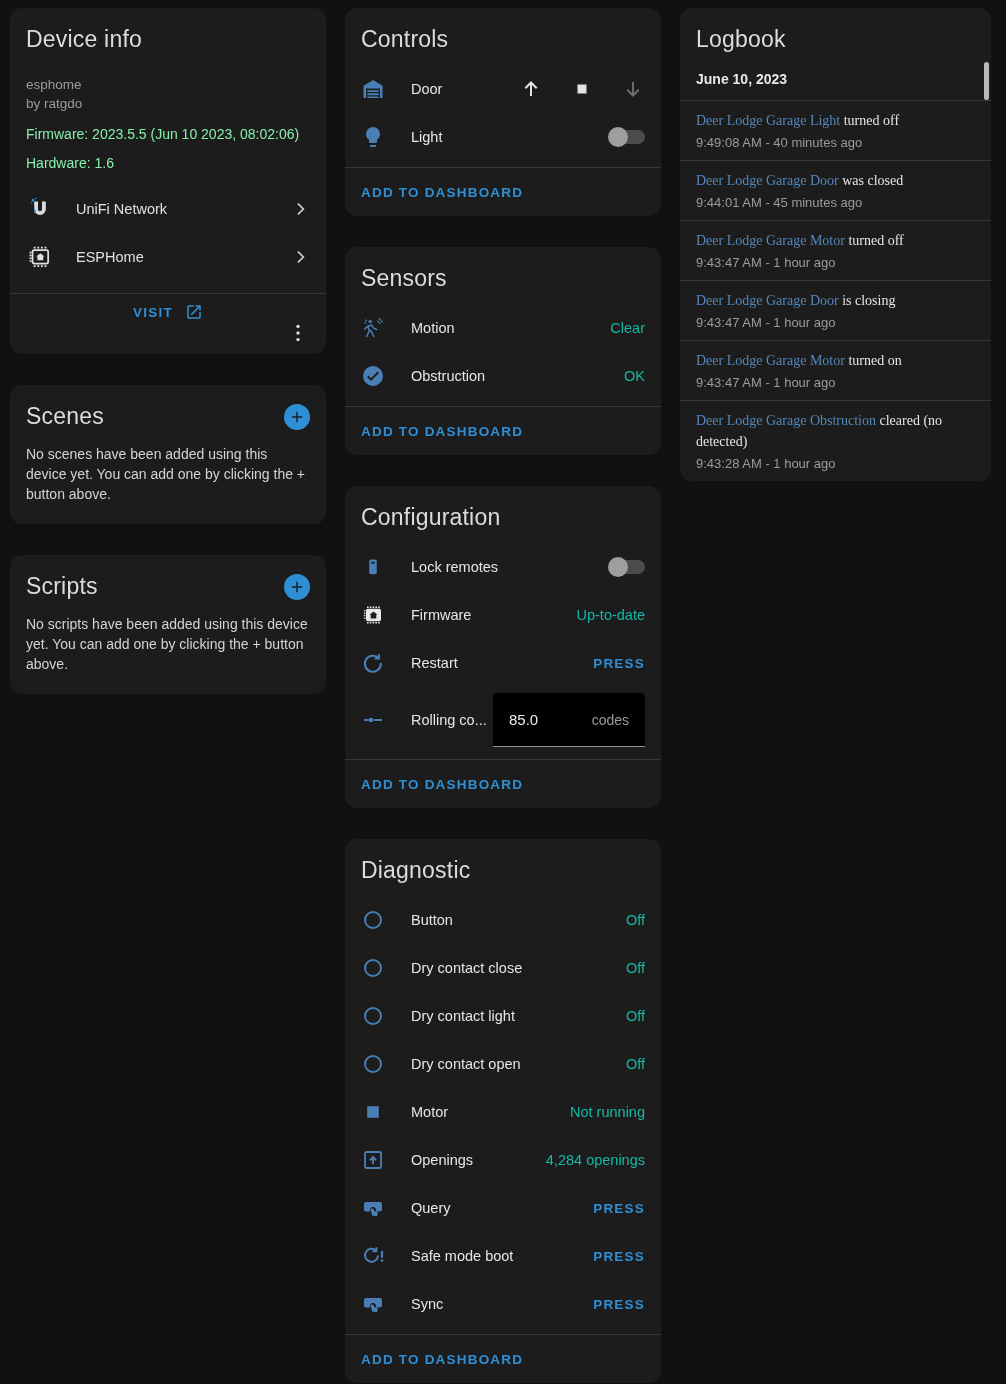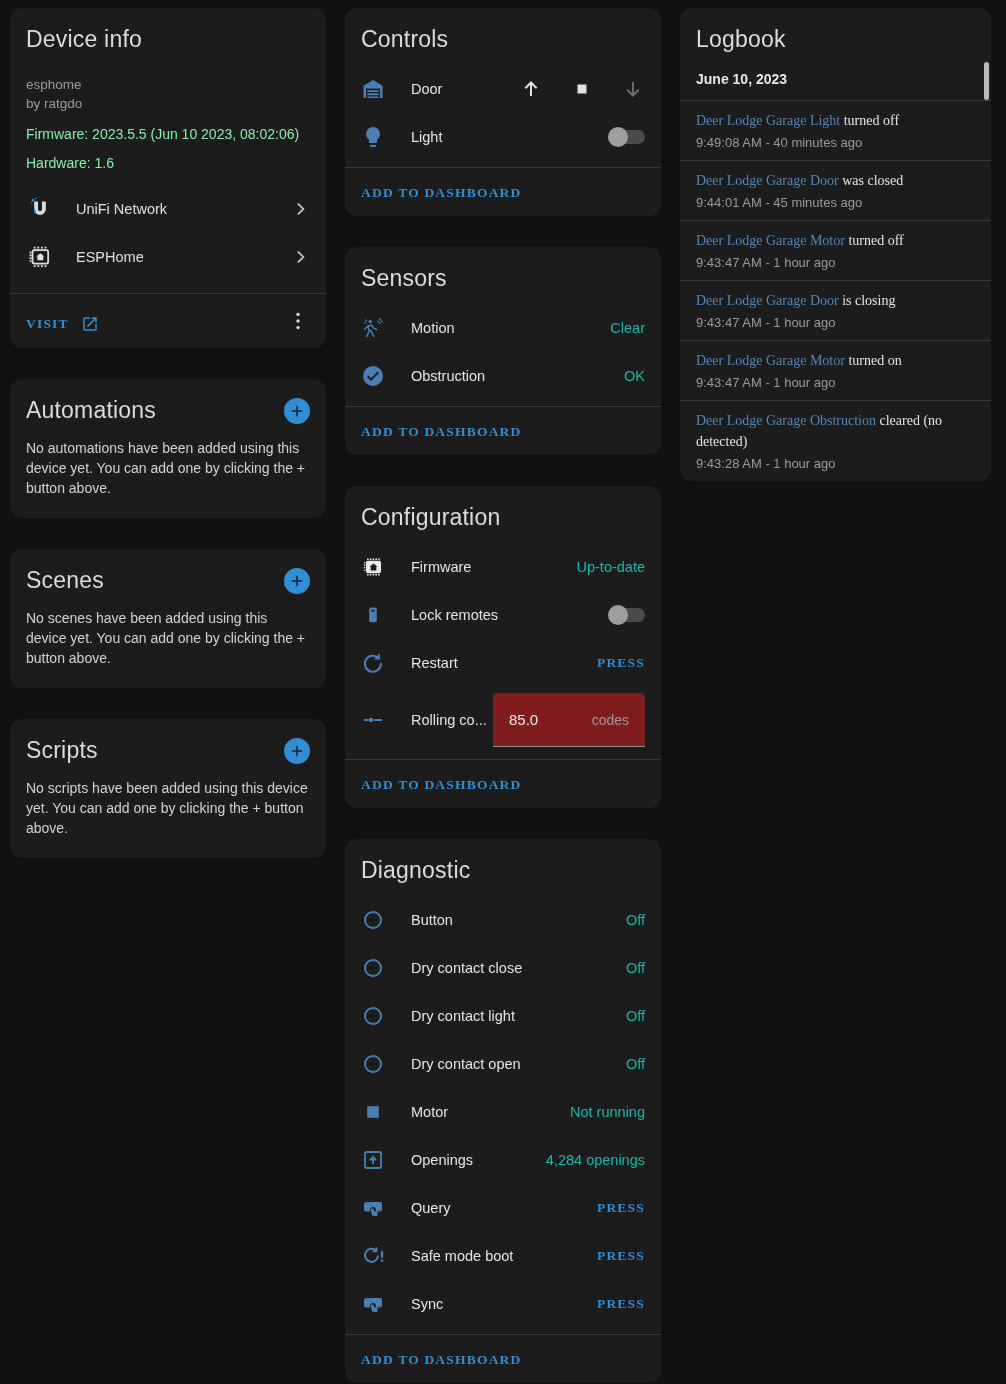--- a/index.html
+++ b/index.html
@@ -17,39 +17,39 @@
   
   .rows{padding:0 16px 6px;}
   .row{display:flex;align-items:center;height:48px;}
   .row.tall{height:66px;}
   .icon{display:inline-flex;width:24px;height:24px;color:#4a7fb5;flex:none;}
   .icon svg{width:100%;height:100%;}
   .row .icon{margin-right:26px;}
   .row-label{font-size:14.5px;color:#e6e6e6;flex:1 1 auto;white-space:nowrap;overflow:hidden;}
   .row-right{margin-left:auto;display:flex;align-items:center;gap:27px;flex:none;}
   .row-value{font-size:14.5px;color:#14b8a6;white-space:nowrap;}
-  .press-btn,.footer-link,.visit-label{background:none;border:0;color:#2f8fd5;font-weight:700;font-size:13.5px;letter-spacing:1.2px;font-family:Liberation Serif, serif;cursor:pointer;padding:0;}
+  .press-btn,.footer-link,.visit-label{background:none;border:0;color:#2f8fd5;font-weight:700;font-size:13.5px;letter-spacing:1.2px;font-family:Liberation Sans, sans-serif;cursor:pointer;padding:0;}
   .icon-btn{background:none;border:0;color:#e3e3e3;width:24px;height:24px;padding:0;cursor:pointer;}
   .icon-btn.disabled{color:#6d6d6d;}
   .toggle{position:relative;width:37px;height:20px;display:inline-block;cursor:pointer;}
   .toggle .track{position:absolute;left:4px;top:3px;width:33px;height:14px;border-radius:7px;background:#4b4b4b;}
   .toggle .knob{position:absolute;left:0;top:0;width:20px;height:20px;border-radius:50%;background:#9e9e9e;}
   .card-footer{border-top:1px solid rgba(255,255,255,.12);padding:15px 16px;}
-  .textfield{background:#7f1d1d;border-radius:4px 4px 0 0;border-bottom:1px solid #8f8f8f;width:152px;height:54px;display:flex;align-items:center;justify-content:space-between;padding:0 16px;box-sizing:border-box;cursor:text;}
+  .textfield{background:#000000;border-radius:4px 4px 0 0;border-bottom:1px solid #8f8f8f;width:152px;height:54px;display:flex;align-items:center;justify-content:space-between;padding:0 16px;box-sizing:border-box;cursor:text;}
   .tf-value{font-size:15px;color:#ededed;}
   .tf-suffix{font-size:14px;color:#9b9b9b;}
   
   .device-sub{padding:10px 16px 0;font-size:13.5px;color:#9b9b9b;line-height:19px;}
   .device-line{padding:13px 16px 0;font-size:14px;color:#86efac;}
   .int-rows{margin-top:14px;}
   .int-row{display:flex;align-items:center;height:48px;padding:0 16px;cursor:pointer;}
   .int-row .icon{width:28px;height:28px;margin-right:22px;color:#e1e1e1;}
   .chev{margin-left:auto;width:20px;height:20px;color:#d0d0d0;}
   .chev svg{width:20px;height:20px;}
-  .card-actions{border-top:1px solid rgba(255,255,255,.12);margin-top:12px;padding:15px 16px;display:flex;align-items:flex-end;}
+  .card-actions{border-top:1px solid rgba(255,255,255,.12);margin-top:12px;padding:9px 16px;display:flex;align-items:center;flex-direction:column;}
   .visit{display:flex;gap:12px;align-items:center;cursor:pointer;color:#2f8fd5;}
   .visit .icon{width:18px;height:18px;color:#2f8fd5;}
   .dots{margin-left:auto;width:24px;height:24px;color:#dddddd;cursor:pointer;}
   .dots svg{width:24px;height:24px;}
   
   .lb-date{padding:6px 16px 13px;font-weight:700;font-size:14px;color:#e8e8e8;border-bottom:1px solid rgba(255,255,255,.12);}
   .lb-entry{padding:9px 16px 8px;border-bottom:1px solid rgba(255,255,255,.12);}
   .lb-entry:last-child{border-bottom:0;}
   .lb-line{font-size:14px;line-height:21px;font-family:Liberation Serif, serif;}
   .lb-link{color:#5486b8;cursor:pointer;}
@@ -116,31 +116,20 @@
             </span>
         </span>
         <span class="dots" id="dots-slot"><svg viewBox="0 0 24 24" fill="currentColor">
               <circle cx="12" cy="5.4" r="1.7"></circle>
               <circle cx="12" cy="12" r="1.7"></circle>
               <circle cx="12" cy="18.6" r="1.7"></circle>
             </svg></span>
       </div>
     </div>
 
-    <div class="card">
-      <div class="card-head">
-        <h2>Automations</h2>
-        <button class="plus-btn">
-            <svg viewBox="0 0 24 24" fill="currentColor">
-              <path d="M11 5h2v6h6v2h-6v6h-2v-6H5v-2h6Z"></path>
-            </svg>
-          </button>
-      </div>
-      <div class="empty-text">No automations have been added using this device yet. You can add one by clicking the + button above.</div>
-    </div>
 
     <div class="card">
       <div class="card-head">
         <h2>Scenes</h2>
         <button class="plus-btn">
             <svg viewBox="0 0 24 24" fill="currentColor">
               <path d="M11 5h2v6h6v2h-6v6h-2v-6H5v-2h6Z"></path>
             </svg>
           </button>
       </div>
@@ -240,45 +229,45 @@
         <button class="footer-link">ADD TO DASHBOARD</button>
       </div>
     </div>
 
     <div class="card">
       <h2>Configuration</h2>
       <div class="rows" id="configuration-rows">
           <div class="row">
             <span class="icon">
               <svg viewBox="0 0 24 24">
+                <rect x="8.2" y="4.6" width="7.6" height="14.6" rx="2" fill="currentColor"></rect>
+                <rect x="10.3" y="6.8" width="3.4" height="2" rx=".7" fill="#1c1c1c"></rect>
+              </svg>
+            </span>
+            <div class="row-label">Lock remotes</div>
+            <div class="row-right">
+              <span class="toggle">
+                <span class="track"></span>
+                <span class="knob"></span>
+              </span>
+            </div>
+          </div>
+          <div class="row">
+            <span class="icon">
+              <svg viewBox="0 0 24 24">
                 <g fill="#e8e8e8">
                   <rect x="5" y="5.8" width="15" height="12.4" rx="1.6"></rect>
                   <path d="M6 3.4h1.6V5H6zM8.8 3.4h1.6V5H8.8zM11.6 3.4h1.6V5h-1.6zM14.4 3.4h1.6V5h-1.6zM17.2 3.4h1.6V5h-1.6zM6 19h1.6v1.6H6zM8.8 19h1.6v1.6H8.8zM11.6 19h1.6v1.6h-1.6zM14.4 19h1.6v1.6h-1.6zM17.2 19h1.6v1.6h-1.6zM2.9 7.3h1.5v1.2H2.9zM2.9 9.7h1.5v1.2H2.9zM2.9 12.1h1.5v1.2H2.9zM2.9 14.5h1.5v1.2H2.9z"></path>
                 </g>
                 <path fill="#1c1c1c" d="m12.5 8.4-4 3.4h1.2v3.8h5.6v-3.8h1.2Z"></path>
               </svg>
             </span>
             <div class="row-label">Firmware</div>
             <div class="row-right">
               <div class="row-value">Up-to-date</div>
-            </div>
-          </div>
-          <div class="row">
-            <span class="icon">
-              <svg viewBox="0 0 24 24">
-                <rect x="8.2" y="4.6" width="7.6" height="14.6" rx="2" fill="currentColor"></rect>
-                <rect x="10.3" y="6.8" width="3.4" height="2" rx=".7" fill="#1c1c1c"></rect>
-              </svg>
-            </span>
-            <div class="row-label">Lock remotes</div>
-            <div class="row-right">
-              <span class="toggle">
-                <span class="track"></span>
-                <span class="knob"></span>
-              </span>
             </div>
           </div>
           <div class="row">
             <span class="icon">
               <svg viewBox="0 0 24 24" fill="none" stroke="currentColor" stroke-width="2">
                 <path d="M17.7 7.3A8 8 0 1 0 19.8 12"></path>
                 <path d="M17.9 3.2v4.3h-4.3"></path>
               </svg>
             </span>
             <div class="row-label">Restart</div>

